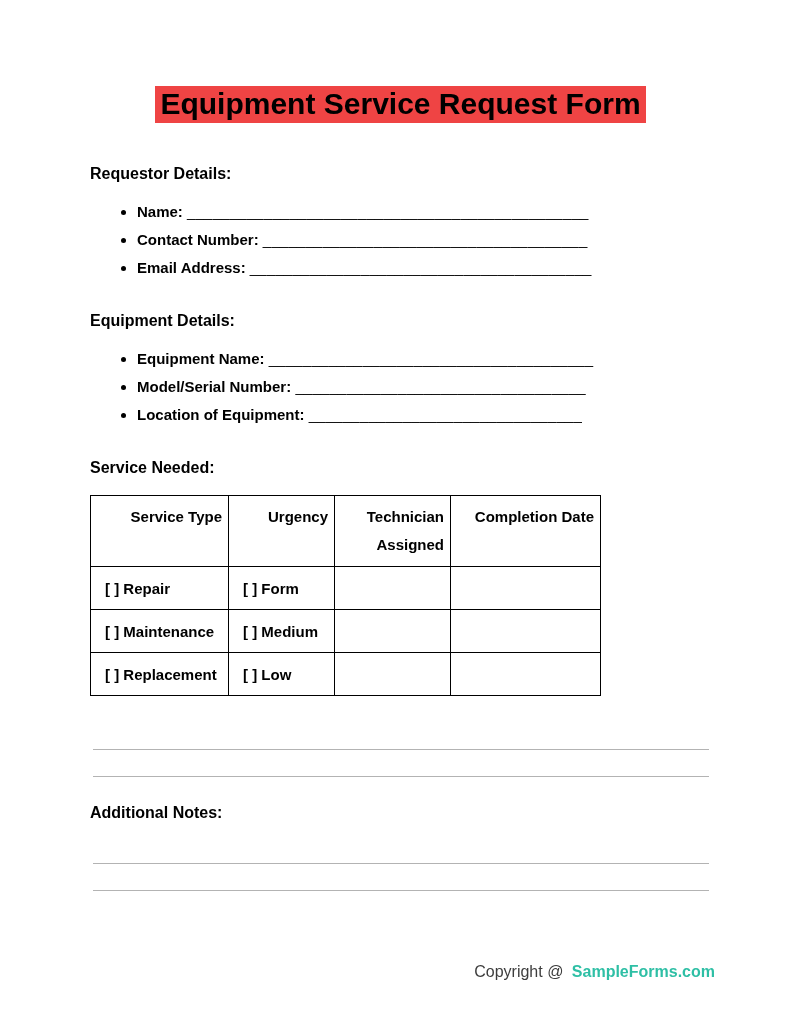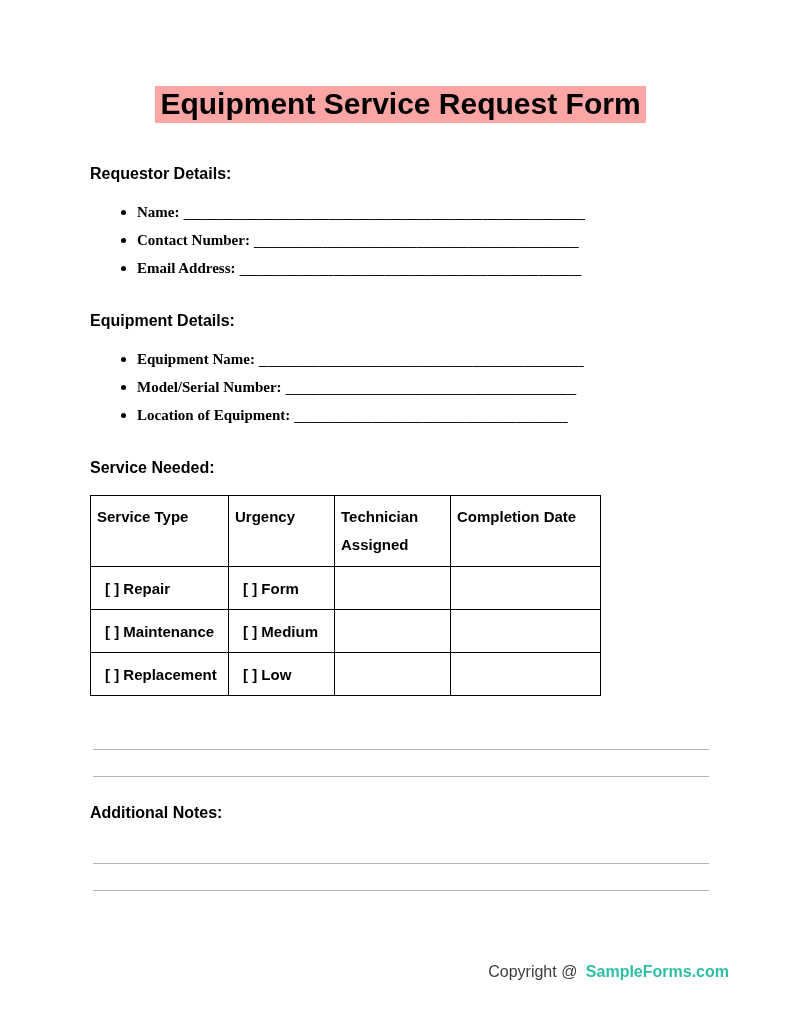--- a/index.html
+++ b/index.html
@@ -19,55 +19,55 @@
   }
   .title {
     text-align: center;
     font-size: 30px;
     font-weight: bold;
     line-height: 38px;
     margin-bottom: 42px;
     white-space: nowrap;
   }
   .title .hl {
-    background: #fca5a5;
+    background: #ef4444;
     padding: 1px 5px 3px 5px;
   }
   .section-heading {
     font-size: 16px;
     font-weight: bold;
     margin-bottom: 15px;
   }
   ul.fields {
     list-style: disc;
     padding-left: 47px;
     margin-bottom: 30px;
   }
   ul.fields li {
     font-size: 15px;
     line-height: 28px;
   }
-  ul.fields .lbl { font-weight: bold; font-family: Liberation Serif, serif; }
+  ul.fields .lbl { font-weight: bold; }
   ul.fields .fill {
     font-weight: normal;
     letter-spacing: 0.2px;
   }
   .service-table {
     border-collapse: collapse;
     margin-top: 18px;
     margin-bottom: 27px;
     table-layout: fixed;
   }
   .service-table th, .service-table td {
     border: 1px solid #000000;
     font-size: 15px;
   }
   .service-table th {
     font-weight: bold;
-    text-align: left;
+    text-align: right;
     vertical-align: top;
     padding: 7px 6px;
     height: 68px;
     line-height: 28px;
   }
   .service-table td {
     font-weight: bold;
     text-align: left;
     vertical-align: middle;
     padding: 0 0 0 14px;
@@ -83,21 +83,21 @@
   }
   .rule {
     height: 27px;
     border-bottom: 1px solid #b3b3b3;
   }
   .heading-desc { margin-top: 0; }
   .heading-notes { margin-top: 27px; }
   .footer {
     position: absolute;
     top: 963px;
-    right: 72px;
+    right: 86px;
     font-size: 16px;
     white-space: nowrap;
   }
   .footer .copy {
     color: #3d3d3d;
     font-weight: normal;
   }
   .footer .brand {
     color: #2ebfa5;
     font-weight: bold;

